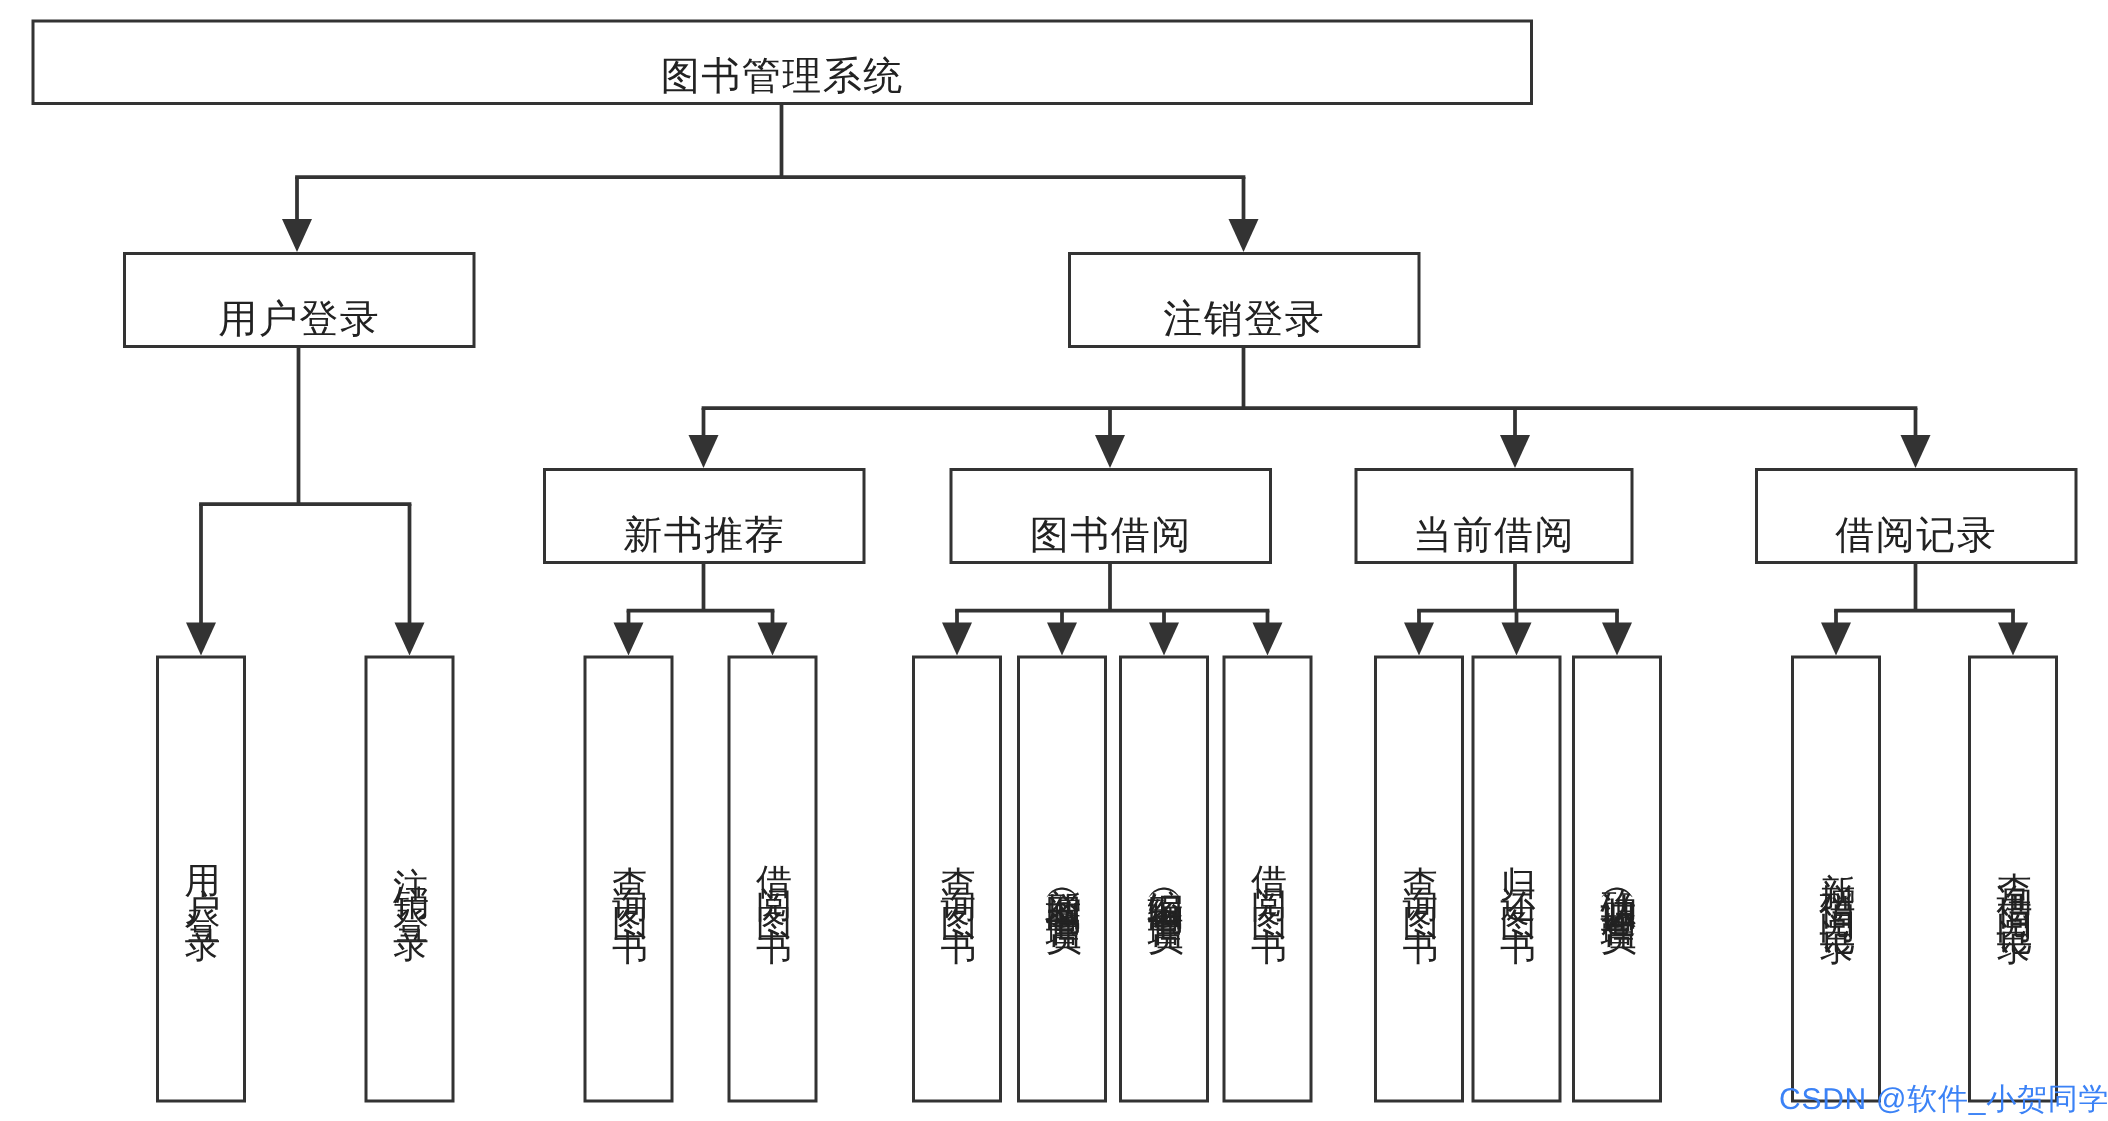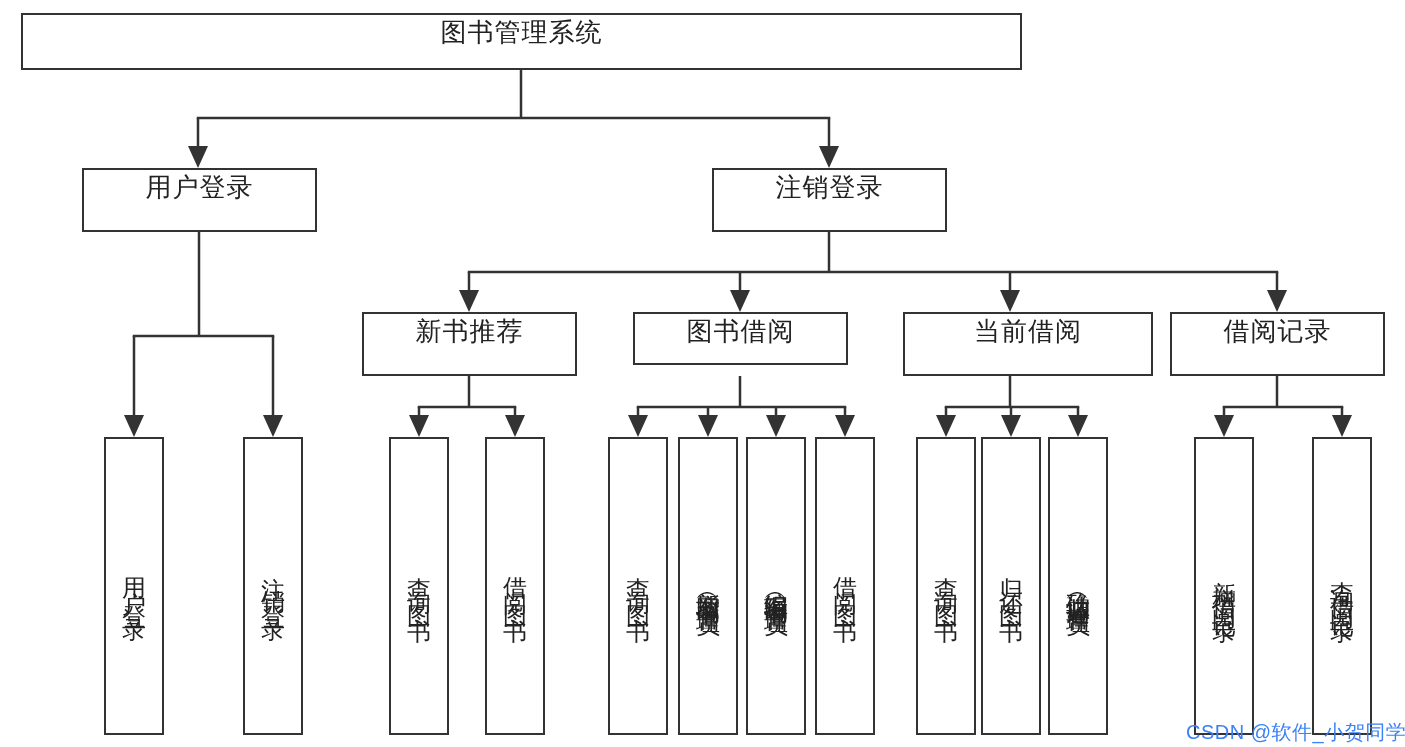--- a/index.html
+++ b/index.html
@@ -23,21 +23,21 @@
     width: 1405px;
     height: 747px;
     pointer-events: none;
   }
   .node {
     position: absolute;
     box-sizing: border-box;
     border: 2.5px solid #333333;
     background: #ffffff;
     display: flex;
-    align-items: flex-start;
+    align-items: flex-end;
     justify-content: center;
     font-size: 26px;
     letter-spacing: 1px;
     white-space: nowrap;
   }
   .leaf {
     position: absolute;
     box-sizing: border-box;
     border: 2.5px solid #333333;
     background: #ffffff;
@@ -66,22 +66,22 @@
     color: #3b82f6;
     letter-spacing: 0.5px;
     white-space: nowrap;
     z-index: 10;
   }
   
   #n-root  { left: 21px;  top: 13px;  width: 1001px; height: 57px; }
   #n-login { left: 82px;  top: 168px; width: 235px;  height: 64px; }
   #n-mgmt  { left: 712px; top: 168px; width: 235px;  height: 64px; }
   #n-l3a   { left: 362px; top: 312px; width: 215px;  height: 64px; }
-  #n-l3b   { left: 633px; top: 312px; width: 215px;  height: 53px; }
-  #n-l3c   { left: 903px; top: 312px; width: 250px;  height: 64px; }
+  #n-l3b   { left: 633px; top: 312px; width: 215px;  height: 64px; }
+  #n-l3c   { left: 903px; top: 312px; width: 186px;  height: 64px; }
   #n-l3d   { left: 1170px;top: 312px; width: 215px;  height: 64px; }
   #lf0  { left: 104px; }
   #lf1  { left: 243px; }
   #lf2  { left: 389px; }
   #lf3  { left: 485px; }
   #lf4  { left: 608px; }
   #lf5  { left: 678px; }
   #lf6  { left: 746px; }
   #lf7  { left: 815px; }
   #lf8  { left: 916px; }

